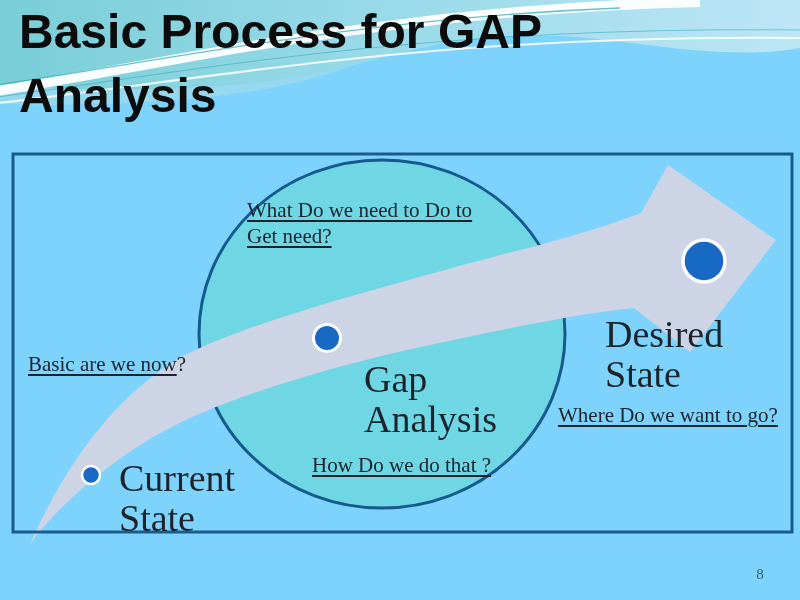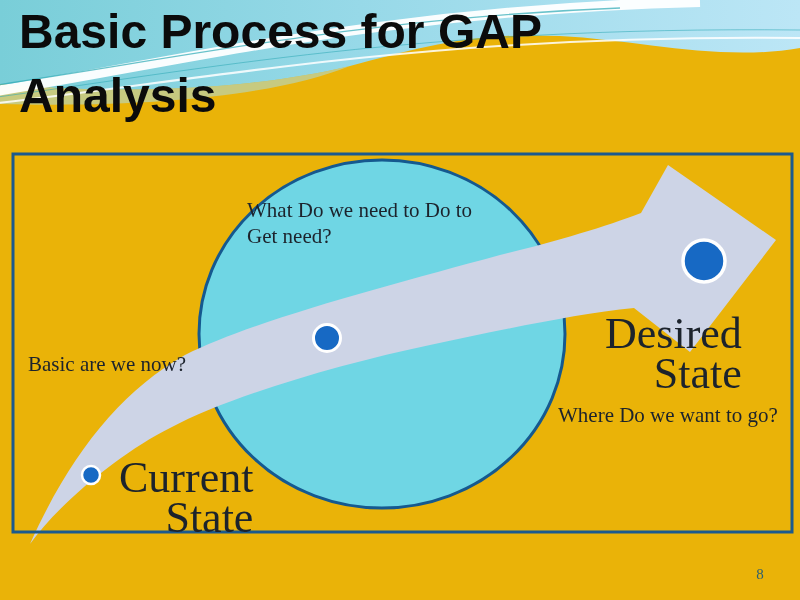--- a/index.html
+++ b/index.html
@@ -1,35 +1,35 @@
 <!DOCTYPE html>
 <html style="--header-teal: #7BCFD8; --header-mid: #97D9E8; --header-blue: #BCE6F6; --streak-teal: #2BA8B4; --circle-fill: #6FD6E4; --circle-stroke: #15598F; --arrow-fill: #CDD4E6; --dot-fill: #1769C4; --dot-ring: #FFFFFF; --frame-stroke: #1B5A8E; --title-color: #0B0B0B; --label-color: #1C232C; --page-color: #2F5F6E;"><head>
 <meta charset="utf-8">
 <style>
   html,body{margin:0;padding:0;background:#ffffff;}
   .slide{
     position:relative;width:800px;height:600px;overflow:hidden;
-    background:#eab308;font-family:"Liberation Serif",serif;
+    background:#7dd3fc;font-family:"Liberation Serif",serif;
   }
   svg{display:block;}
   .header{position:absolute;left:0;top:0;width:800px;height:150px;}
   .diagram-svg{position:absolute;left:0;top:0;width:800px;height:600px;}
 
   .title{
     position:absolute;left:19px;top:0px;width:640px;
     font-family:"Liberation Sans",sans-serif;font-weight:700;
     font-size:48px;line-height:64px;letter-spacing:0px;
     color:var(--title-color,#0B0B0B);
   }
 
   .lbl{position:absolute;color:var(--label-color,#1C232C);}
   .q{font-size:21px;line-height:26px;}
-  .q .u{text-decoration-thickness:1.5px;text-underline-offset:3px;}
+  .q .u{text-decoration:underline;text-decoration-thickness:1.5px;text-underline-offset:3px;}
   .q .blk{display:block;}
-  .stage{font-size:44px;line-height:40px;text-align:right;}
+  .stage{font-size:38px;line-height:40px;}
   .stage span{display:block;}
 
   .gap-circle{fill:var(--circle-fill,#6FD6E4);stroke:var(--circle-stroke,#15598F);stroke-width:3;}
   .arrow{fill:var(--arrow-fill,#CDD4E6);}
   .frame{fill:none;stroke:var(--frame-stroke,#1B5A8E);stroke-width:3;}
   .dot{fill:var(--dot-fill,#1769C4);stroke:var(--dot-ring,#FFFFFF);}
 
   .page-num{
     position:absolute;left:750px;top:566px;width:20px;text-align:center;
     font-size:15px;color:var(--page-color,#2F5F6E);font-family:"Liberation Serif",serif;
@@ -76,30 +76,37 @@
 
   <div class="lbl q" style="left:247px;top:197px;width:256px">
     <span class="u blk">What Do we need to Do to</span>
     <span class="u blk">Get need?</span>
   </div>
 
   <div class="lbl q" style="left:28px;top:351px">
     <span class="u">Basic are we now</span><span>?</span>
   </div>
 
+  <div class="lbl q" style="left:312px;top:452px">
+    <span class="u">How Do we do that ?</span>
+  </div>
 
   <div class="lbl q" style="left:558px;top:402px">
     <span class="u">Where Do we want to go?</span>
   </div>
 
   <div class="lbl stage" style="left:119px;top:458px">
     <span>Current</span>
     <span>State</span>
   </div>
 
+  <div class="lbl stage" style="left:364px;top:359px">
+    <span>Gap</span>
+    <span>Analysis</span>
+  </div>
 
   <div class="lbl stage" style="left:605px;top:314px">
     <span>Desired</span>
     <span>State</span>
   </div>
 
   <div class="page-num">8</div>
 
 </div>
 

